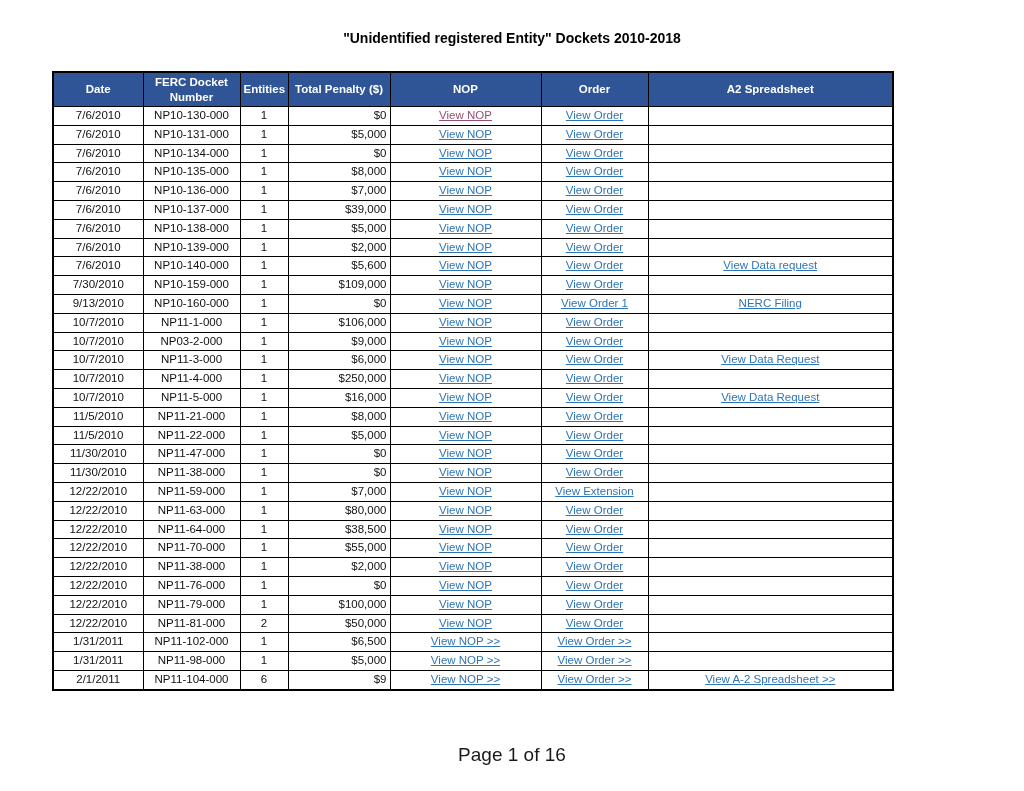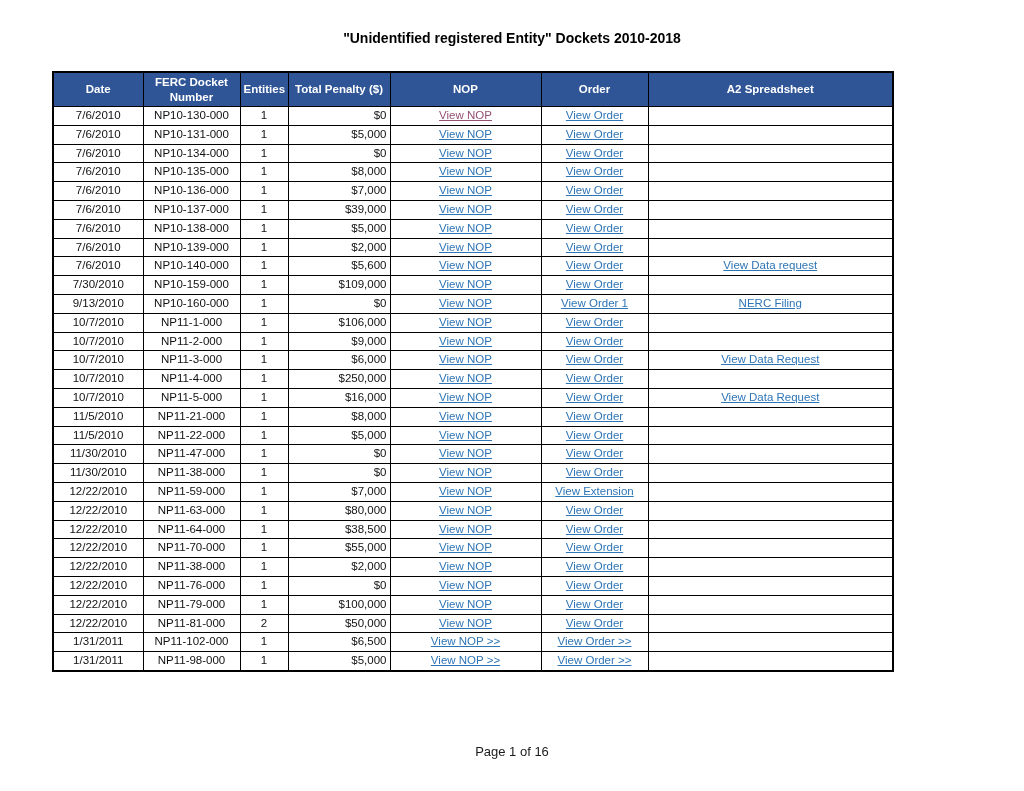--- a/index.html
+++ b/index.html
@@ -70,21 +70,21 @@
   }
   td.c-link a.visited {
     color: #954F72;
   }
   .doc-footer {
     position: absolute;
     top: 744px;
     left: 0;
     width: 1024px;
     text-align: center;
-    font-size: 13px;
+    font-size: 19px;
     color: #1a1a1a;
   }
 </style>
 </head>
 <body>
 
 <div class="page">
 
   <div class="doc-title">"Unidentified registered Entity" Dockets 2010-2018</div>
 
@@ -213,21 +213,21 @@
           <td class="c-date">10/7/2010</td>
           <td class="c-docket">NP11-1-000</td>
           <td class="c-entities">1</td>
           <td class="c-penalty">$106,000</td>
           <td class="c-link"><a>View NOP</a></td>
           <td class="c-link"><a>View Order</a></td>
           <td class="c-link"></td>
         </tr>
         <tr>
           <td class="c-date">10/7/2010</td>
-          <td class="c-docket">NP11-2-000</td>
+          <td class="c-docket">NP03-2-000</td>
           <td class="c-entities">1</td>
           <td class="c-penalty">$9,000</td>
           <td class="c-link"><a>View NOP</a></td>
           <td class="c-link"><a>View Order</a></td>
           <td class="c-link"></td>
         </tr>
         <tr>
           <td class="c-date">10/7/2010</td>
           <td class="c-docket">NP11-3-000</td>
           <td class="c-entities">1</td>
@@ -373,18 +373,27 @@
         </tr>
         <tr>
           <td class="c-date">1/31/2011</td>
           <td class="c-docket">NP11-98-000</td>
           <td class="c-entities">1</td>
           <td class="c-penalty">$5,000</td>
           <td class="c-link"><a>View NOP &gt;&gt;</a></td>
           <td class="c-link"><a>View Order &gt;&gt;</a></td>
           <td class="c-link"></td>
         </tr>
+        <tr>
+          <td class="c-date">2/1/2011</td>
+          <td class="c-docket">NP11-104-000</td>
+          <td class="c-entities">6</td>
+          <td class="c-penalty">$9</td>
+          <td class="c-link"><a>View NOP &gt;&gt;</a></td>
+          <td class="c-link"><a>View Order &gt;&gt;</a></td>
+          <td class="c-link"><a>View A-2 Spreadsheet &gt;&gt;</a></td>
+        </tr>
       </tbody>
   </table>
 
   <div class="doc-footer">Page 1 of 16</div>
 
 </div>
 
 </body></html>

